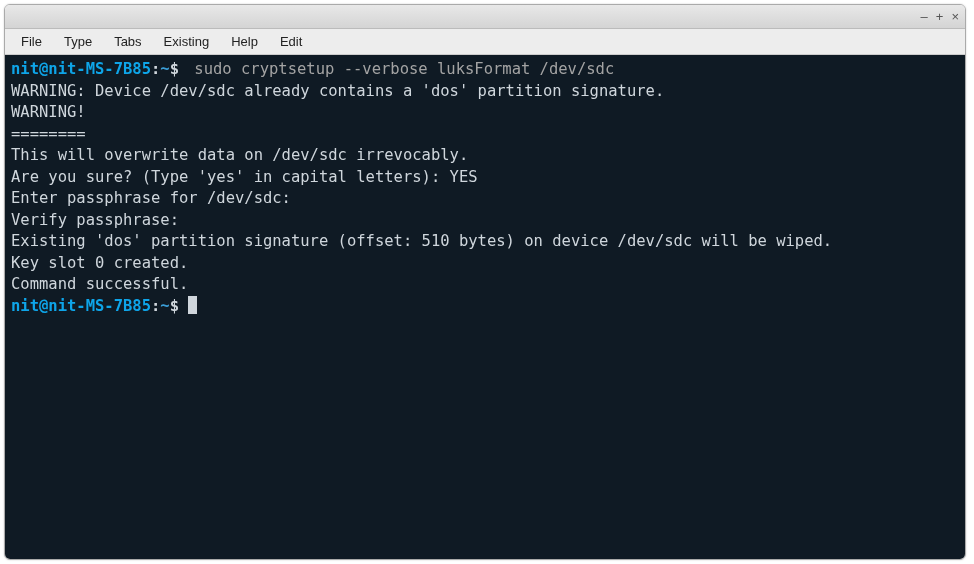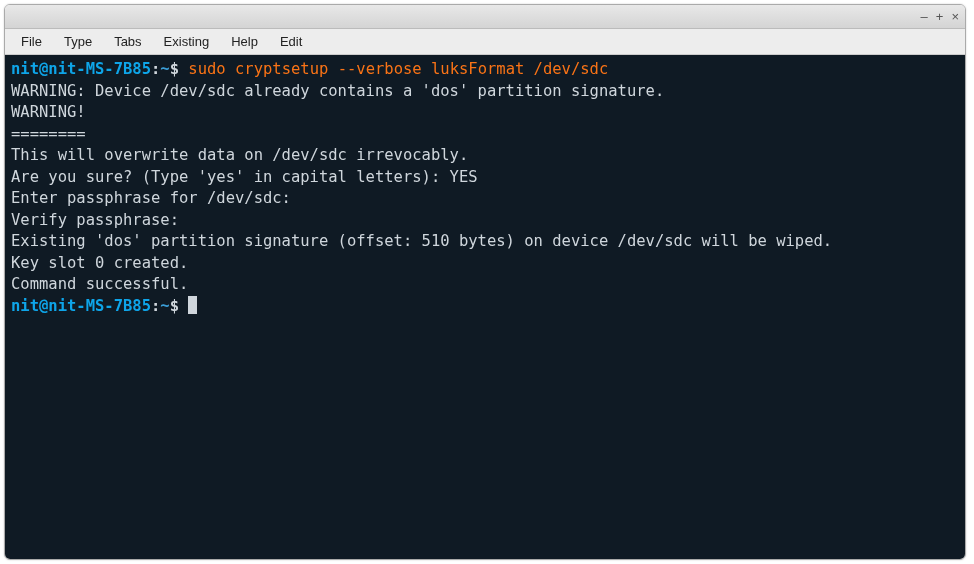--- a/index.html
+++ b/index.html
@@ -71,21 +71,21 @@
       font-family: "DejaVu Sans Mono", "Liberation Mono", Consolas, monospace;
       font-size: 15.5px;
       line-height: 21.5px;
       color: #cfd6dc;
       overflow: hidden;
       white-space: pre;
     }
     .prompt-user { color: #0ea5e9; font-weight: bold; }
     .prompt-tilde { color: #3b9dd6; font-weight: bold; }
     .prompt-sep { color: #cfd6dc; font-weight: bold;}
-    .cmd-text { color: #f97316; }
+    .cmd-text { color: #a3a3a3; margin-left: 6px; }
     .cursor {
       display: inline-block;
       width: 9px;
       height: 18px;
       background: #cfd6dc;
       vertical-align: text-bottom;
       margin-bottom: 1px;
     }
     .line { display: block; }
   </style>

